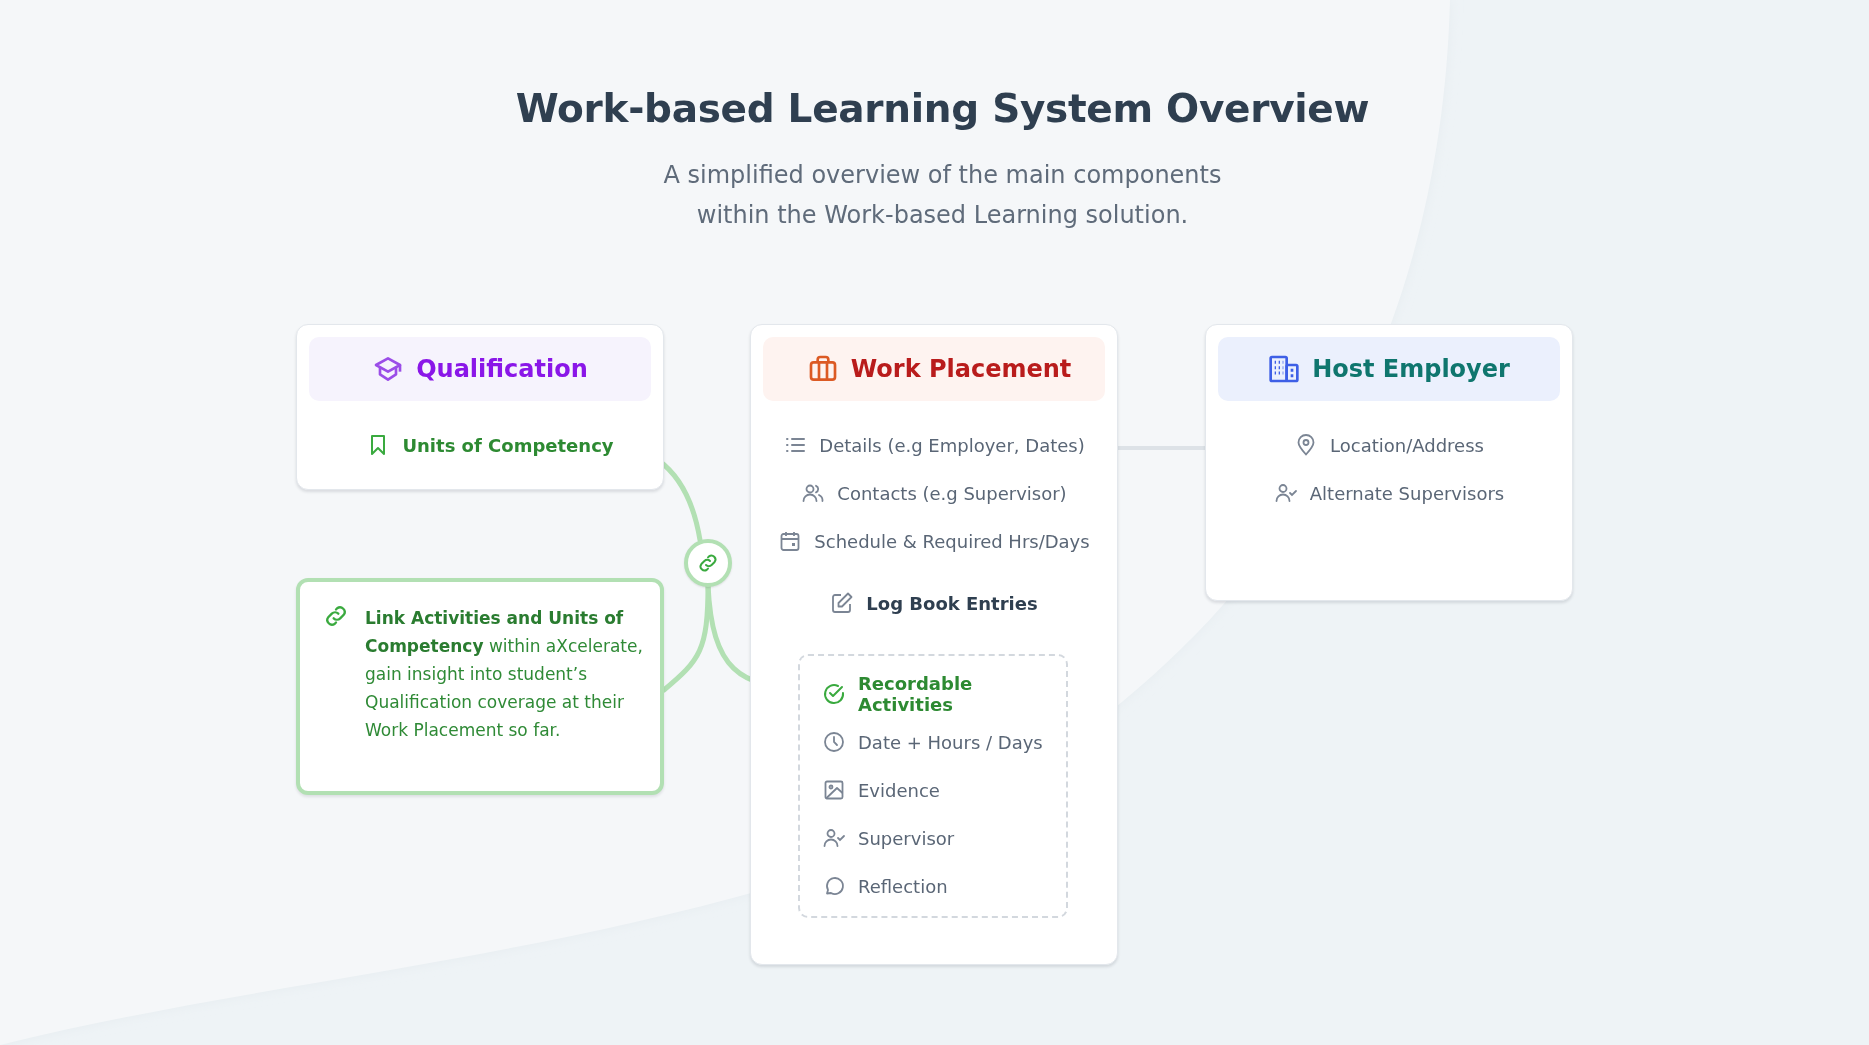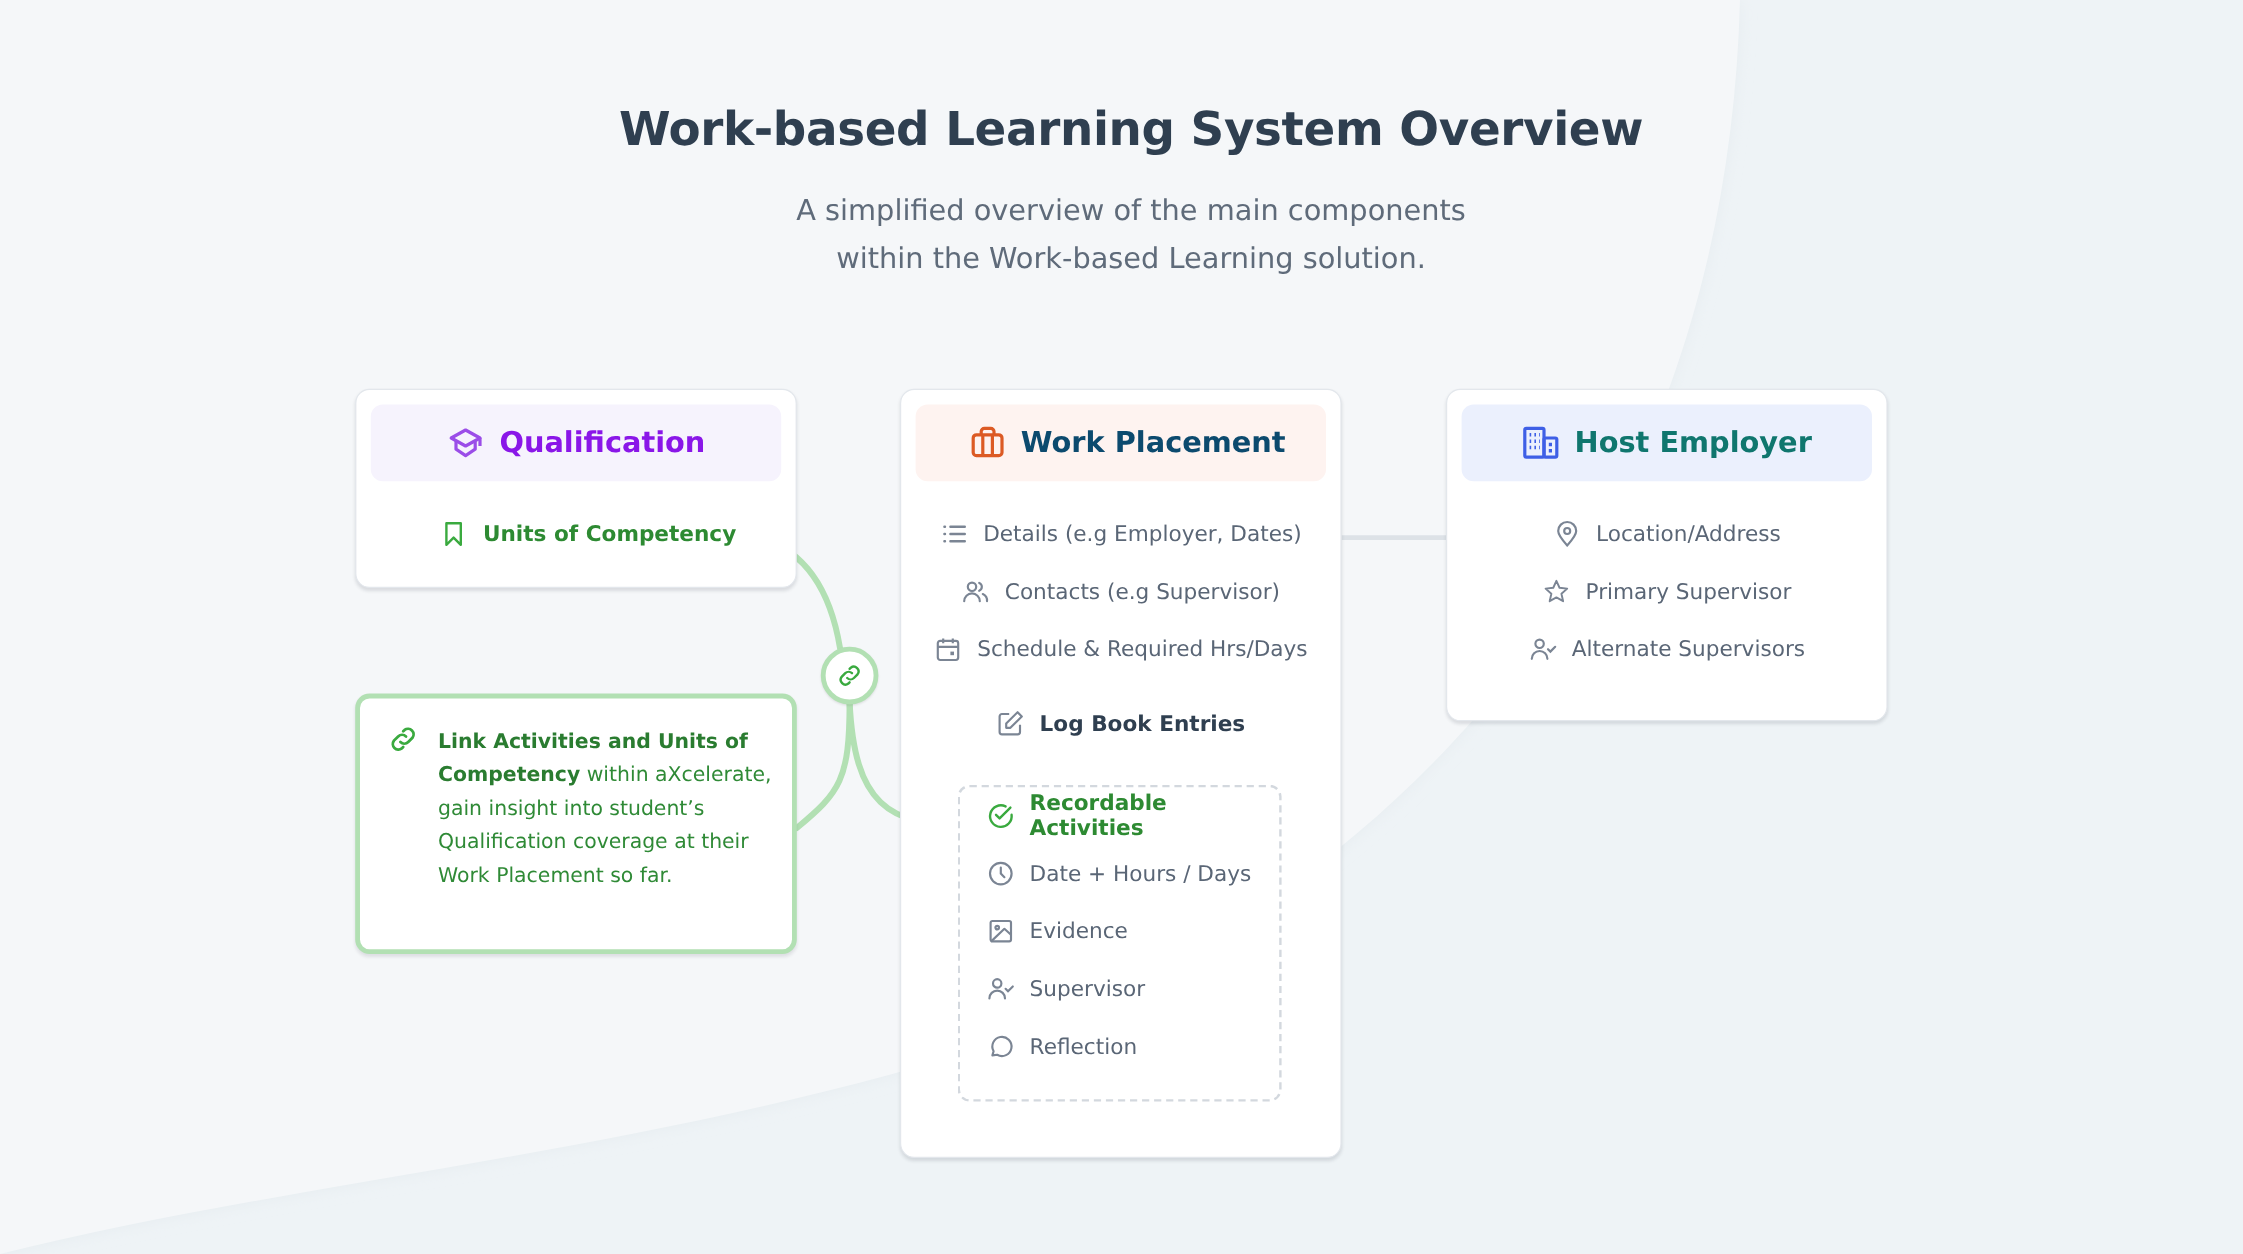--- a/index.html
+++ b/index.html
@@ -37,21 +37,21 @@
     font-family: "DejaVu Sans", sans-serif; font-size: 24px; font-weight: bold;
   }
   .card-head svg { width: 32px; height: 32px; }
   .row {
     display: flex; align-items: center; justify-content: center; gap: 12px;
     font-family: "DejaVu Sans", sans-serif; font-size: 18px; color: #5a6676;
     height: 48px;
   }
   .row svg { width: 24px; height: 24px; flex: none; }
   .qual .card-head { background: #f6f3fd; color: #8a16e8; }
-  .wp .card-head { background: #fef3f0; color: #0c4a6e; padding-left: 10px; }
+  .wp .card-head { background: #fef3f0; color: #b91c1c; padding-left: 10px; }
   .he .card-head { background: #ebf0fd; color: #0f766e; }
   .green-text { color: #2d8a32; font-weight: bold; }
   .link-card {
     position: absolute; left: 296px; top: 578px; width: 368px; height: 217px;
     background: #fff; border: 4px solid #b2e0b3; border-radius: 12px;
     box-shadow: 0 2px 3px rgba(15,23,42,0.1);
     padding-left: 44px;
   }
   .link-card .icon { position: absolute; left: 22px; top: 20px; width: 28px; height: 28px; }
   .link-text {
@@ -170,21 +170,21 @@
   <div class="row" style="margin-top:14px;">
     <svg viewBox="0 0 24 24" fill="none" stroke="#7b8594" stroke-width="1.8" stroke-linejoin="round">
       <path d="M11 4 H5 a2 2 0 0 0 -2 2 V19 a2 2 0 0 0 2 2 H18 a2 2 0 0 0 2 -2 V13"></path>
       <path d="M18 2.5 L21.5 6 L12 15.5 H8.5 V12 Z"></path>
     </svg>
     <span style="color:#2f3f50; font-weight:bold;">Log Book Entries</span>
   </div>
 </div>
 
 <div class="dashed-box">
-  <div style="margin-top:0;">
+  <div style="margin-top:14px;">
     <div class="row">
       <svg viewBox="0 0 24 24" fill="none" stroke="#3aaa3f" stroke-width="2" stroke-linecap="round" stroke-linejoin="round">
         <path d="M21 11 A9 9 0 1 1 16 4"></path>
         <path d="M8 11 L11 14 L20 5"></path>
       </svg>
       <span class="green-text">Recordable Activities</span>
     </div>
     <div class="row">
       <svg viewBox="0 0 24 24" fill="none" stroke="#7b8594" stroke-width="1.8" stroke-linecap="round">
         <circle cx="12" cy="12" r="9"></circle>
@@ -228,26 +228,20 @@
   </div>
   <div style="margin-top:20px;">
     <div class="row">
       <svg viewBox="0 0 24 24" fill="none" stroke="#7b8594" stroke-width="1.8">
         <path d="M12 21.5 C7 16 4.5 12.5 4.5 9.5 A7.5 7.5 0 0 1 19.5 9.5 C19.5 12.5 17 16 12 21.5 Z"></path>
         <circle cx="12" cy="9.5" r="2.5"></circle>
       </svg>
       <span>Location/Address</span>
     </div>
     <div class="row">
-      <svg viewBox="0 0 24 24" fill="none" stroke="#7b8594" stroke-width="1.6" stroke-linejoin="round">
-        <path d="M12 3 L14.6 8.8 L21 9.5 L16.2 13.8 L17.6 20 L12 16.8 L6.4 20 L7.8 13.8 L3 9.5 L9.4 8.8 Z"></path>
-      </svg>
-      <span>Primary Supervisor</span>
-    </div>
-    <div class="row">
       <svg viewBox="0 0 24 24" fill="none" stroke="#7b8594" stroke-width="1.8" stroke-linecap="round">
         <circle cx="9" cy="7.5" r="3.5"></circle>
         <path d="M2.5 20 a6.5 6.5 0 0 1 13 0"></path>
         <path d="M16 12 L18 14 L22 10"></path>
       </svg>
       <span>Alternate Supervisors</span>
     </div>
   </div>
 </div>
 

